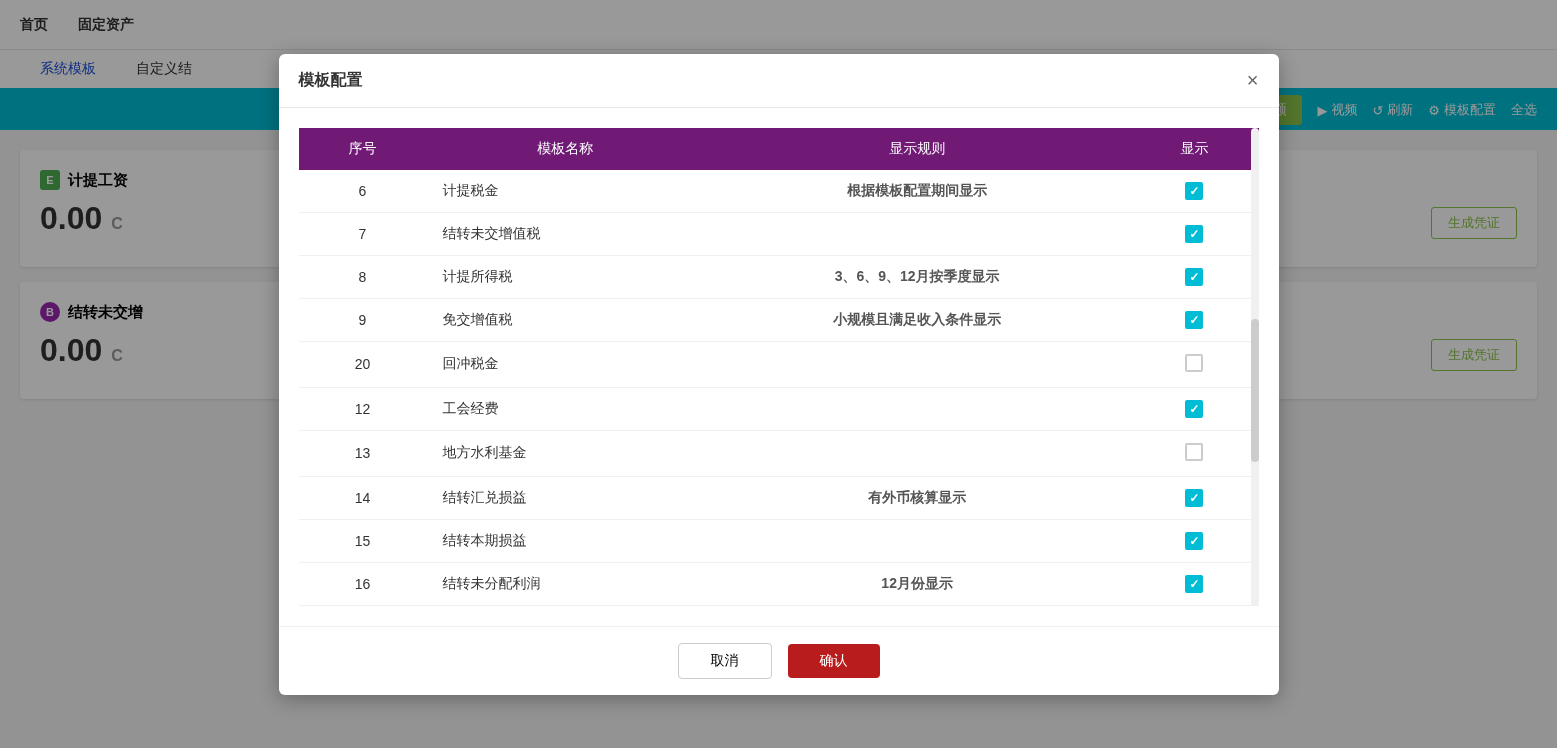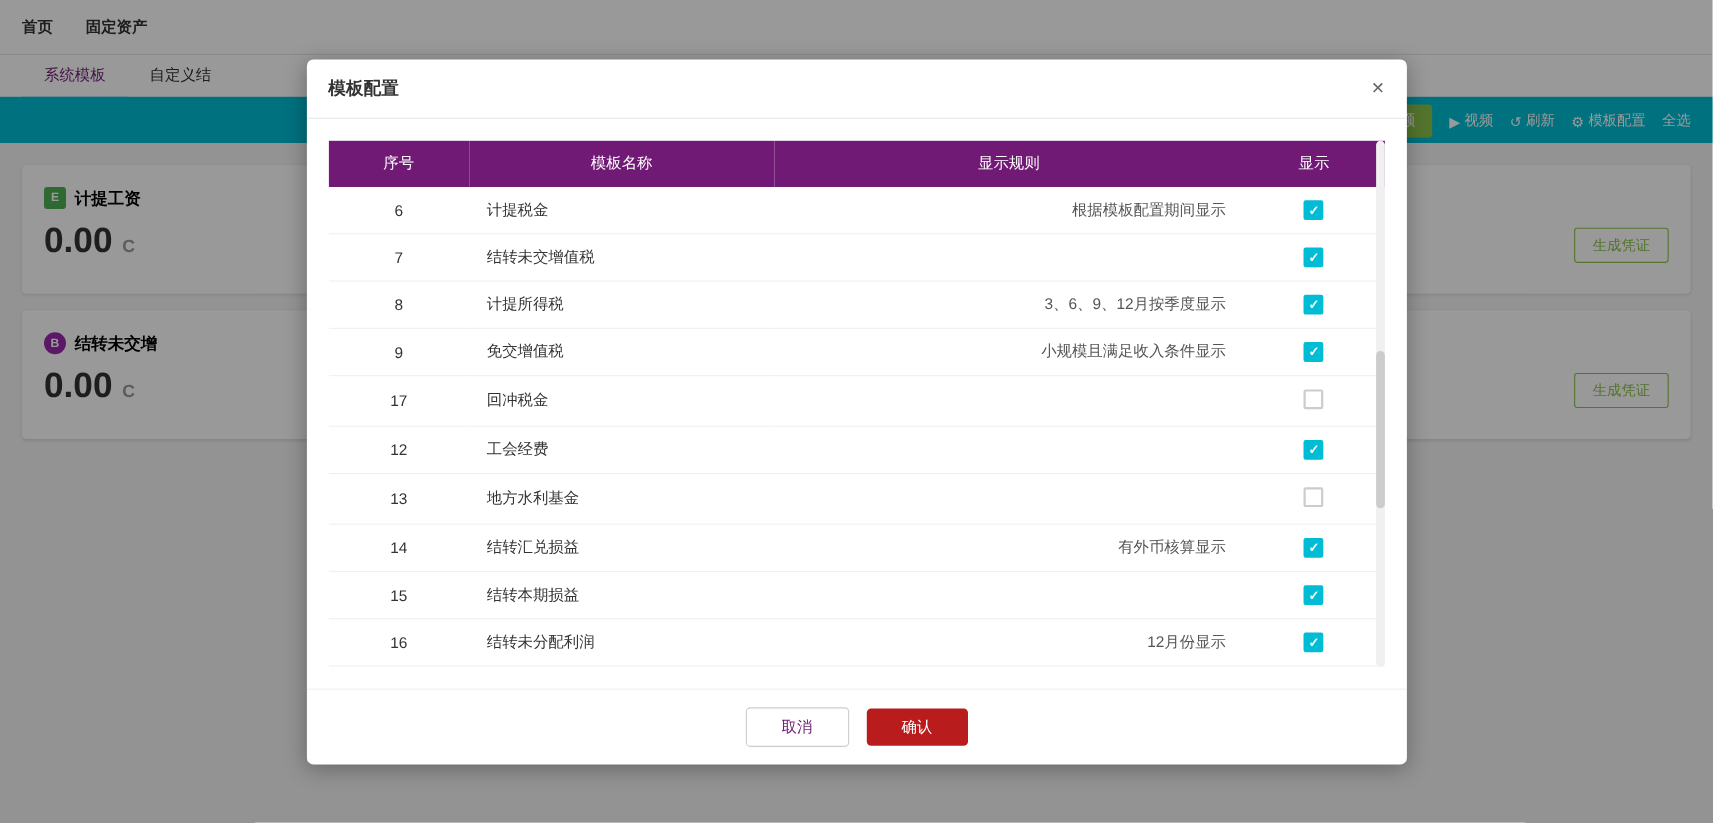--- a/index.html
+++ b/index.html
@@ -45,21 +45,21 @@
     }
 
     .bg-tab {
       padding: 10px 20px;
       cursor: pointer;
       color: #333;
       font-size: 14px;
     }
 
     .bg-tab.active {
-      color: #701a75;
+      color: #1d4ed8;
       border-bottom: 2px solid #00bcd4;
       margin-bottom: -2px;
     }
 
     .bg-toolbar {
       background: #00bcd4;
       height: 40px;
       display: flex;
       align-items: center;
       padding: 0 20px;
@@ -240,22 +240,23 @@
       text-align: center;
       color: #333;
       font-size: 14px;
     }
 
     .config-table tbody td.name-col {
       text-align: left;
     }
 
     .config-table tbody td.rule-col {
-      text-align: right;
+      text-align: center;
       color: #555;
+      font-weight: bold;
     }
 
     
     .cb-checked {
       width: 18px; height: 18px;
       background: #00bcd4;
       border: 2px solid #00bcd4;
       border-radius: 2px;
       display: inline-flex;
       align-items: center;
@@ -286,21 +287,21 @@
       display: flex;
       justify-content: center;
       align-items: center;
       padding: 16px 20px;
       gap: 16px;
       border-top: 1px solid #f0f0f0;
     }
 
     .btn-cancel {
       background: #fff;
-      color: #701a75;
+      color: #000000;
       border: 1px solid #ccc;
       padding: 8px 32px;
       border-radius: 4px;
       cursor: pointer;
       font-size: 14px;
     }
 
     .btn-confirm {
       background: #b91c1c;
       color: #fff;
@@ -440,21 +441,21 @@
                 <td class="rule-col">3、6、9、12月按季度显示</td>
                 <td><span class="cb-checked"></span></td>
               </tr>
               <tr>
                 <td>9</td>
                 <td class="name-col">免交增值税</td>
                 <td class="rule-col">小规模且满足收入条件显示</td>
                 <td><span class="cb-checked"></span></td>
               </tr>
               <tr>
-                <td>17</td>
+                <td>20</td>
                 <td class="name-col">回冲税金</td>
                 <td class="rule-col"></td>
                 <td><span class="cb-unchecked"></span></td>
               </tr>
               <tr>
                 <td>12</td>
                 <td class="name-col">工会经费</td>
                 <td class="rule-col"></td>
                 <td><span class="cb-checked"></span></td>
               </tr>

